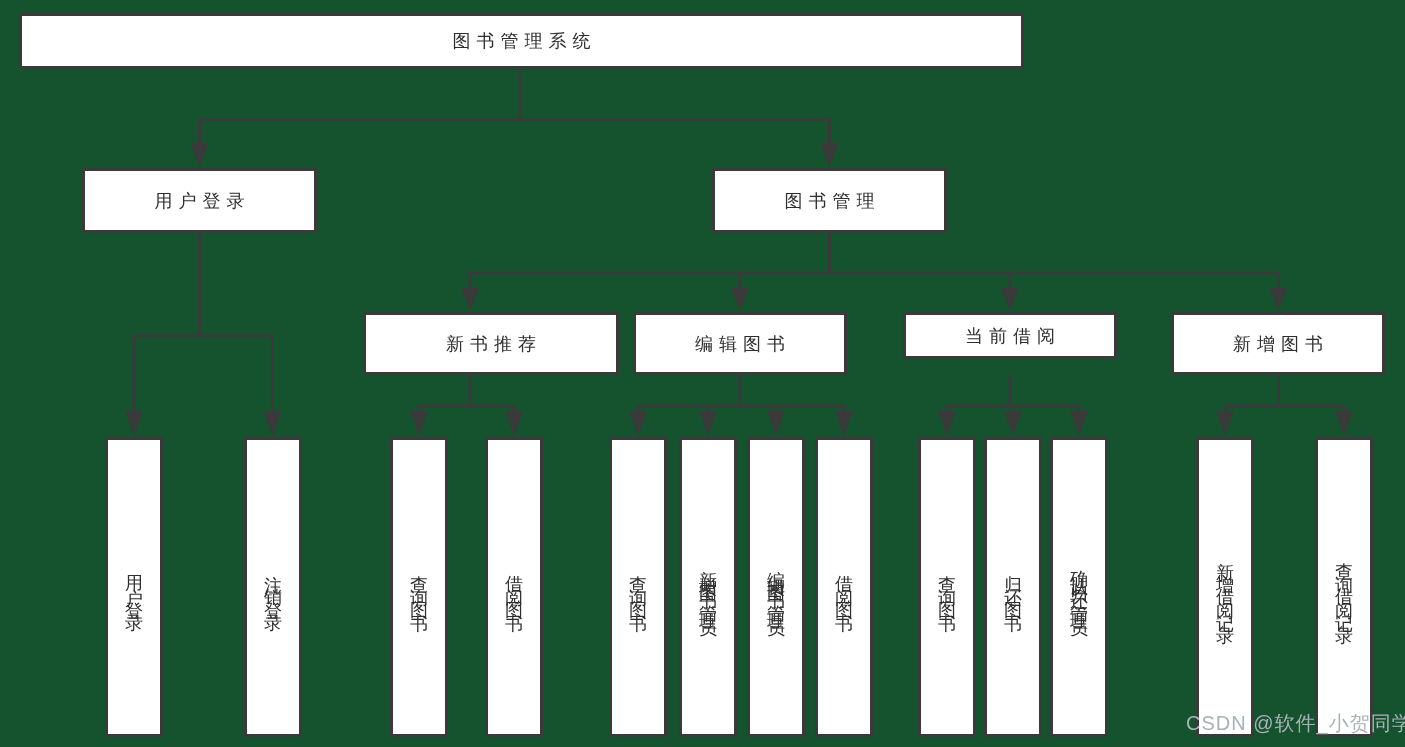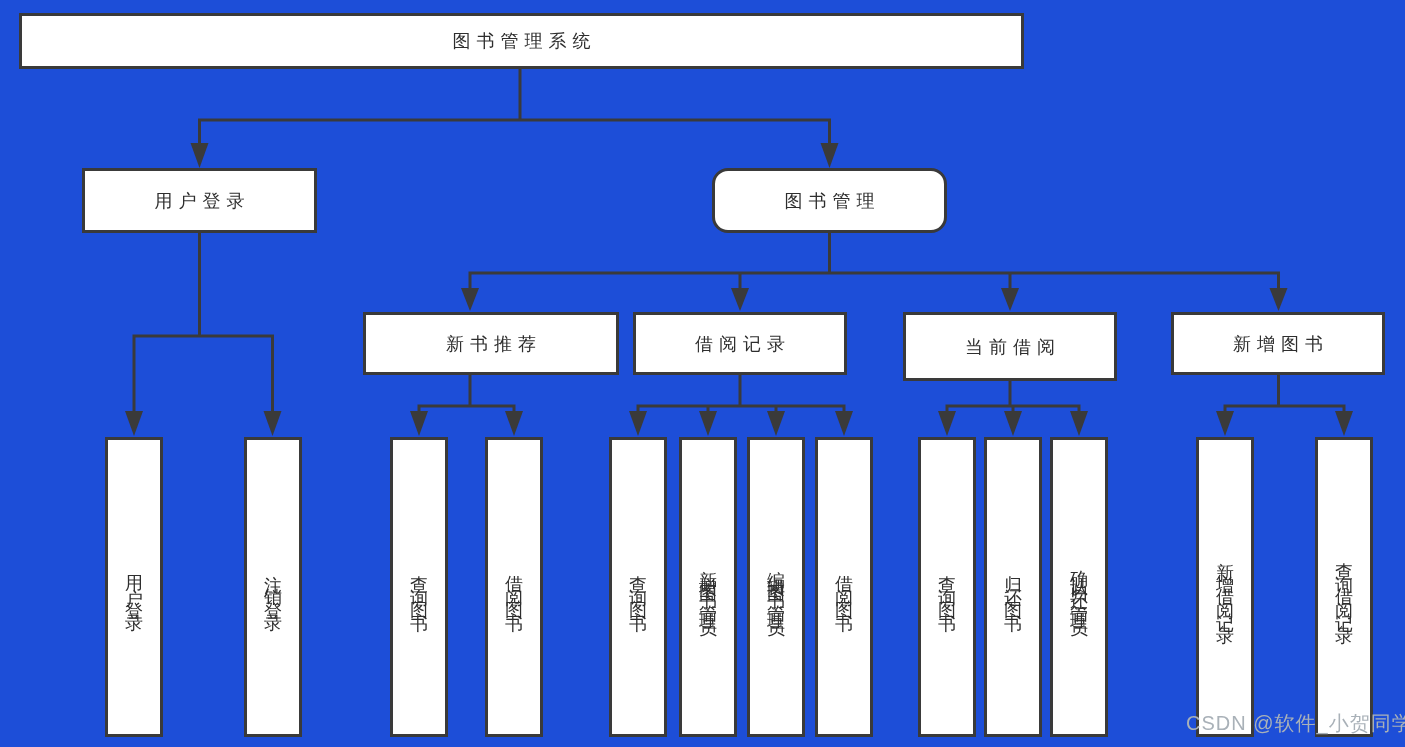--- a/index.html
+++ b/index.html
@@ -5,21 +5,21 @@
   html, body {
     margin: 0;
     padding: 0;
     background: #ffffff;
     font-family: "Liberation Sans", "DejaVu Sans", sans-serif;
   }
   .canvas {
     position: relative;
     width: 1405px;
     height: 747px;
-    background: #1d4ed8;
+    background: #14532d;
     overflow: hidden;
   }
   .connectors {
     position: absolute;
     left: 0;
     top: 0;
     width: 1405px;
     height: 747px;
   }
   .node {
@@ -106,25 +106,25 @@
       <polygon points="1070,411 1088,411 1079,436"></polygon>
 
       <polygon points="1216,411 1234,411 1225,436"></polygon>
       <polygon points="1335,411 1353,411 1344,436"></polygon>
     </g>
   </svg>
 
   <div class="node h" style="left:19px; top:13px; width:1005px; height:56px;">图书管理系统</div>
 
   <div class="node h" style="left:82px; top:168px; width:235px; height:65px;">用户登录</div>
-  <div class="node h" style="left:712px; top:168px; width:235px; height:65px;border-radius:16px;">图书管理</div>
+  <div class="node h" style="left:712px; top:168px; width:235px; height:65px;">图书管理</div>
 
   <div class="node h" style="left:363px; top:312px; width:256px; height:63px;">新书推荐</div>
-  <div class="node h" style="left:633px; top:312px; width:214px; height:63px;">借阅记录</div>
-  <div class="node h" style="left:903px; top:312px; width:214px; height:69px;">当前借阅</div>
+  <div class="node h" style="left:633px; top:312px; width:214px; height:63px;">编辑图书</div>
+  <div class="node h" style="left:903px; top:312px; width:214px; height:47px;">当前借阅</div>
   <div class="node h" style="left:1171px; top:312px; width:214px; height:63px;">新增图书</div>
 
   <div class="node v" style="left:105px; top:437px; width:58px; height:300px;">用户登录</div>
   <div class="node v" style="left:244px; top:437px; width:58px; height:300px;">注销登录</div>
 
   <div class="node v" style="left:390px; top:437px; width:58px; height:300px;">查询图书</div>
   <div class="node v" style="left:485px; top:437px; width:58px; height:300px;">借阅图书</div>
 
   <div class="node v" style="left:609px; top:437px; width:58px; height:300px;">查询图书</div>
   <div class="node v tight" style="left:679px; top:437px; width:58px; height:300px;">新增图书（管理员）</div>

